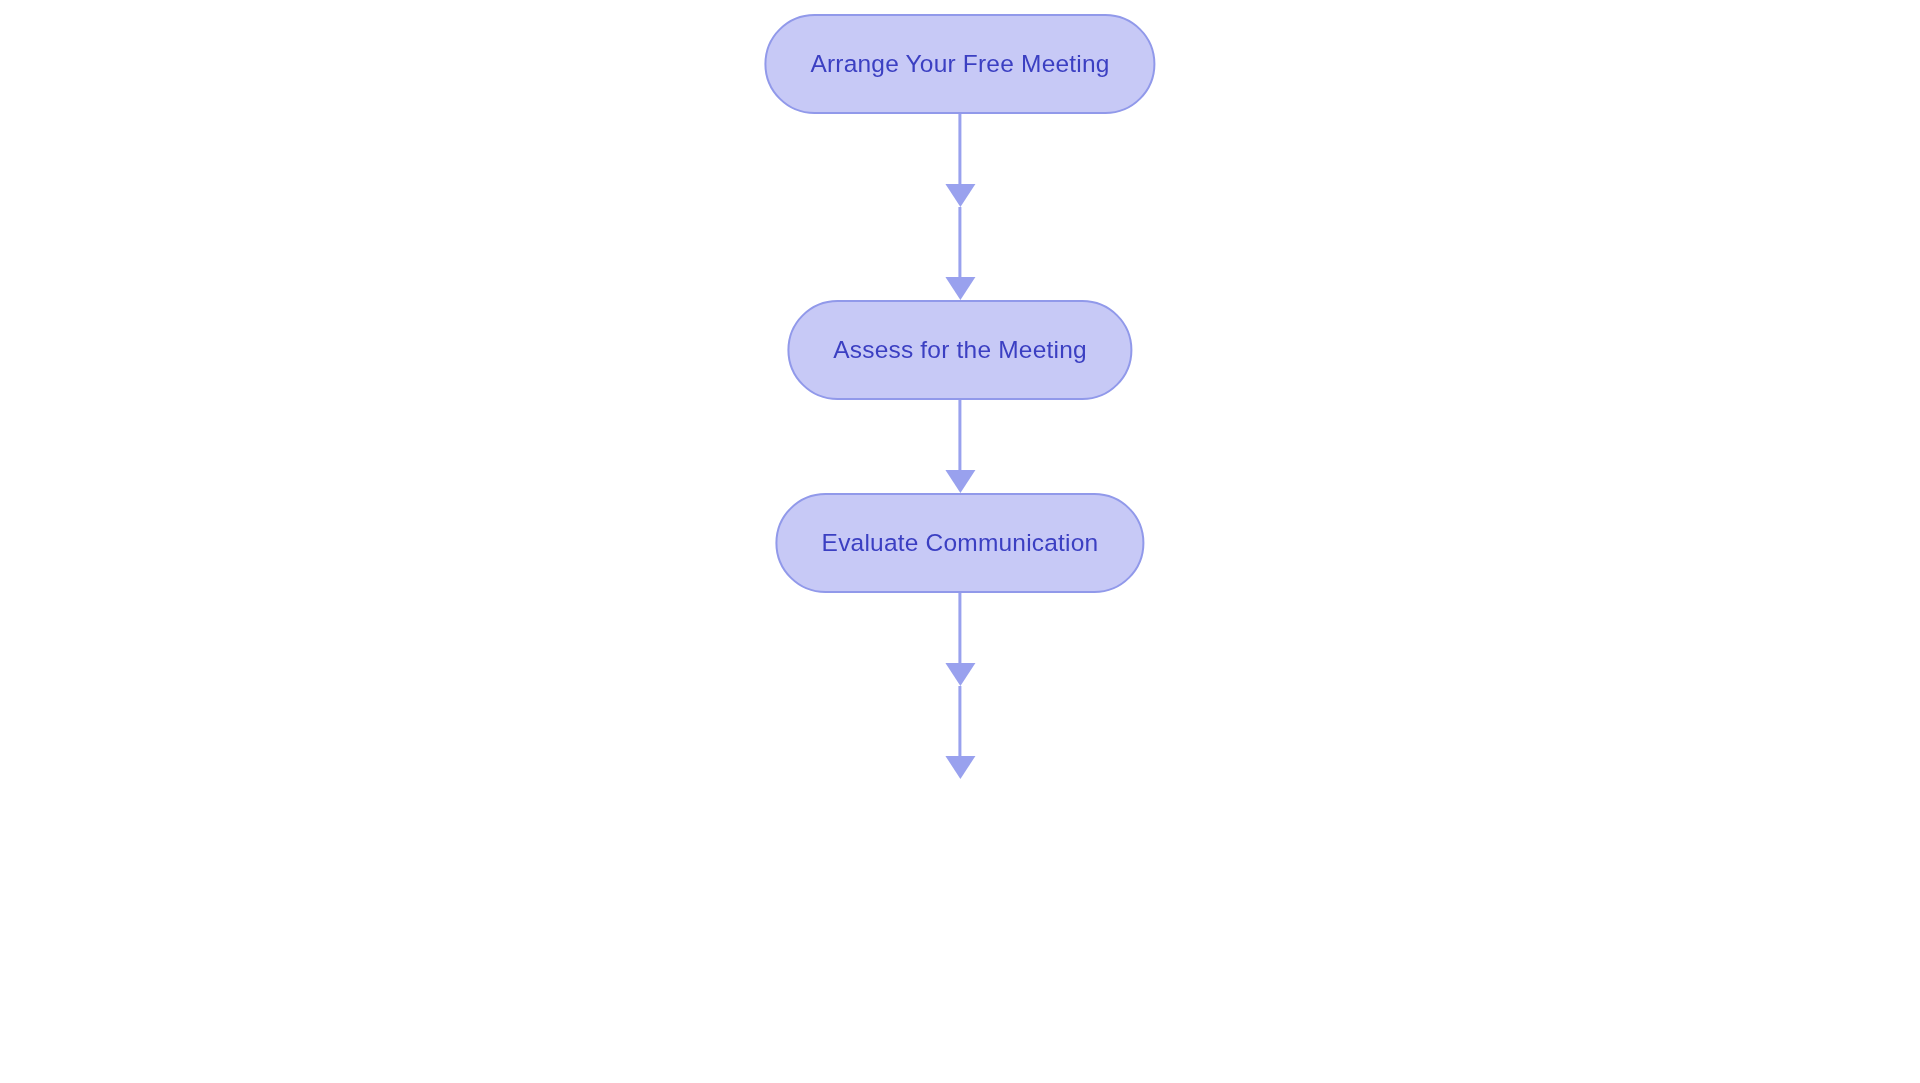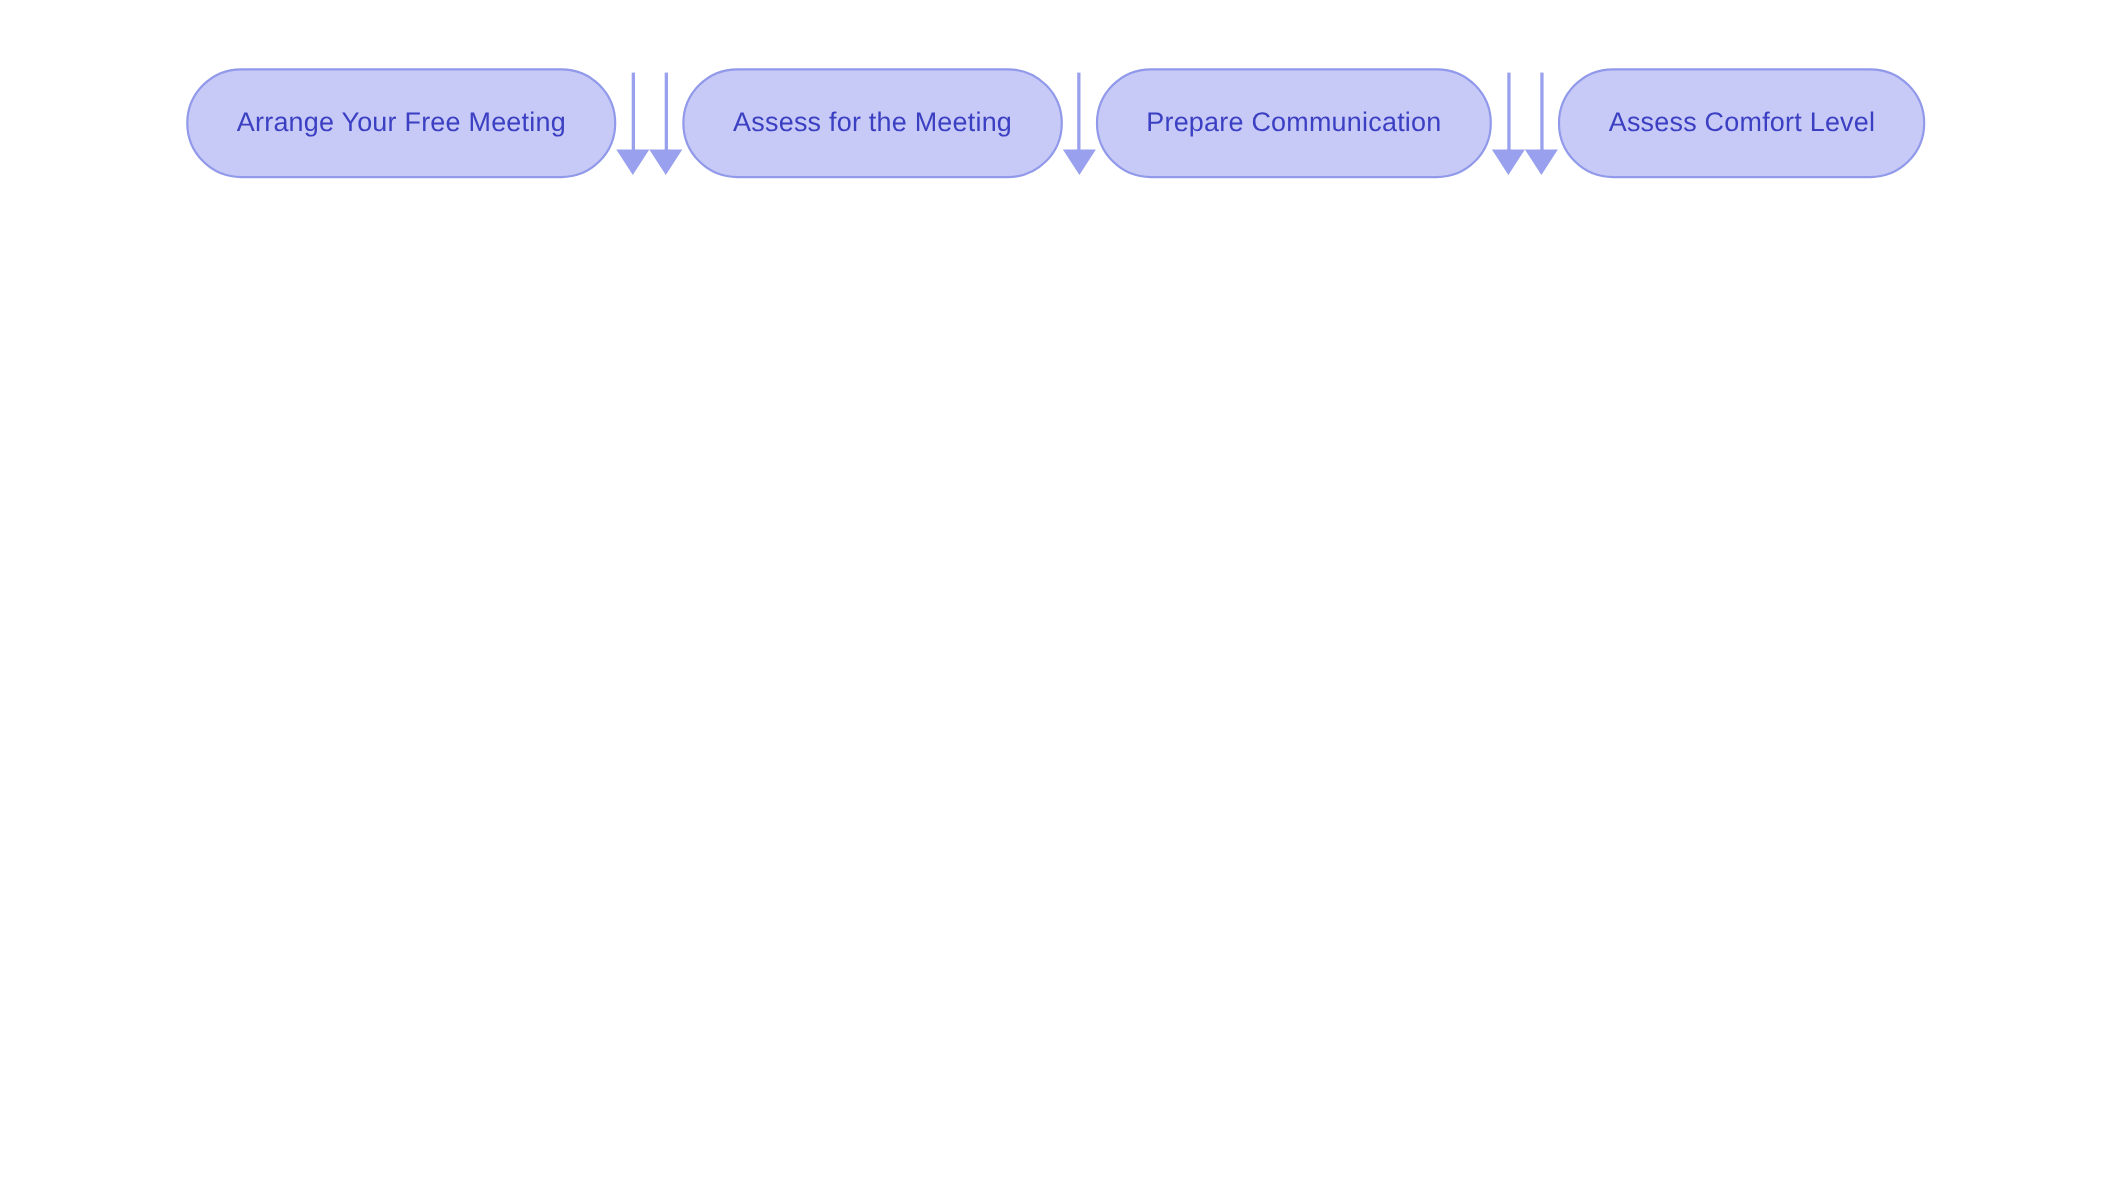--- a/index.html
+++ b/index.html
@@ -22,23 +22,22 @@
     height: 1083px;
     background: var(--bg);
     overflow: hidden;
   }
   .flow {
     position: absolute;
     left: 50%;
     top: 14px;
     transform: translateX(-50%);
     display: flex;
-    flex-direction: row;
+    flex-direction: column;
     align-items: center;
-    margin-top: 48px;
   }
   .node {
     height: 100px;
     border-radius: 50px;
     background: var(--node-fill);
     border: 2px solid var(--node-border);
     color: var(--node-text);
     font-size: 24.5px;
     letter-spacing: 0.2px;
     display: flex;
@@ -91,32 +90,29 @@
     <div class="node">
       <span>Assess for the Meeting</span>
     </div>
 
     <div class="connector">
       <div class="line"></div>
       <div class="head"></div>
     </div>
 
     <div class="node">
-      <span>Prepare Communication</span>
+      <span>Evaluate Communication</span>
     </div>
 
     <div class="connector">
       <div class="line"></div>
       <div class="head"></div>
     </div>
 
 
     <div class="connector">
       <div class="line"></div>
       <div class="head"></div>
     </div>
 
-    <div class="node">
-      <span>Assess Comfort Level</span>
-    </div>
 
   </div>
 </div>
 
 </body></html>

